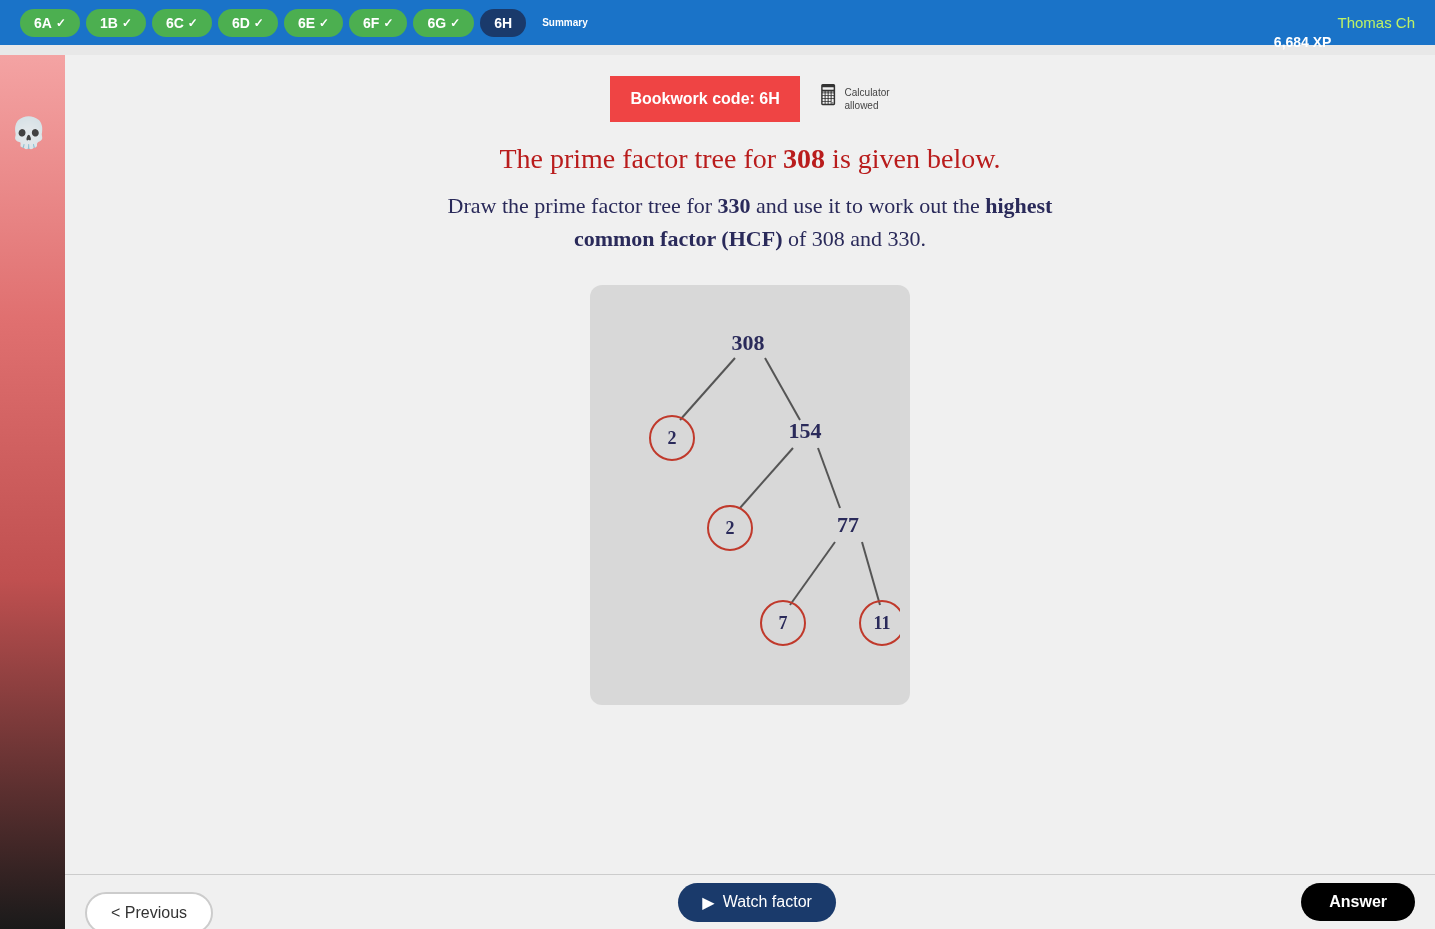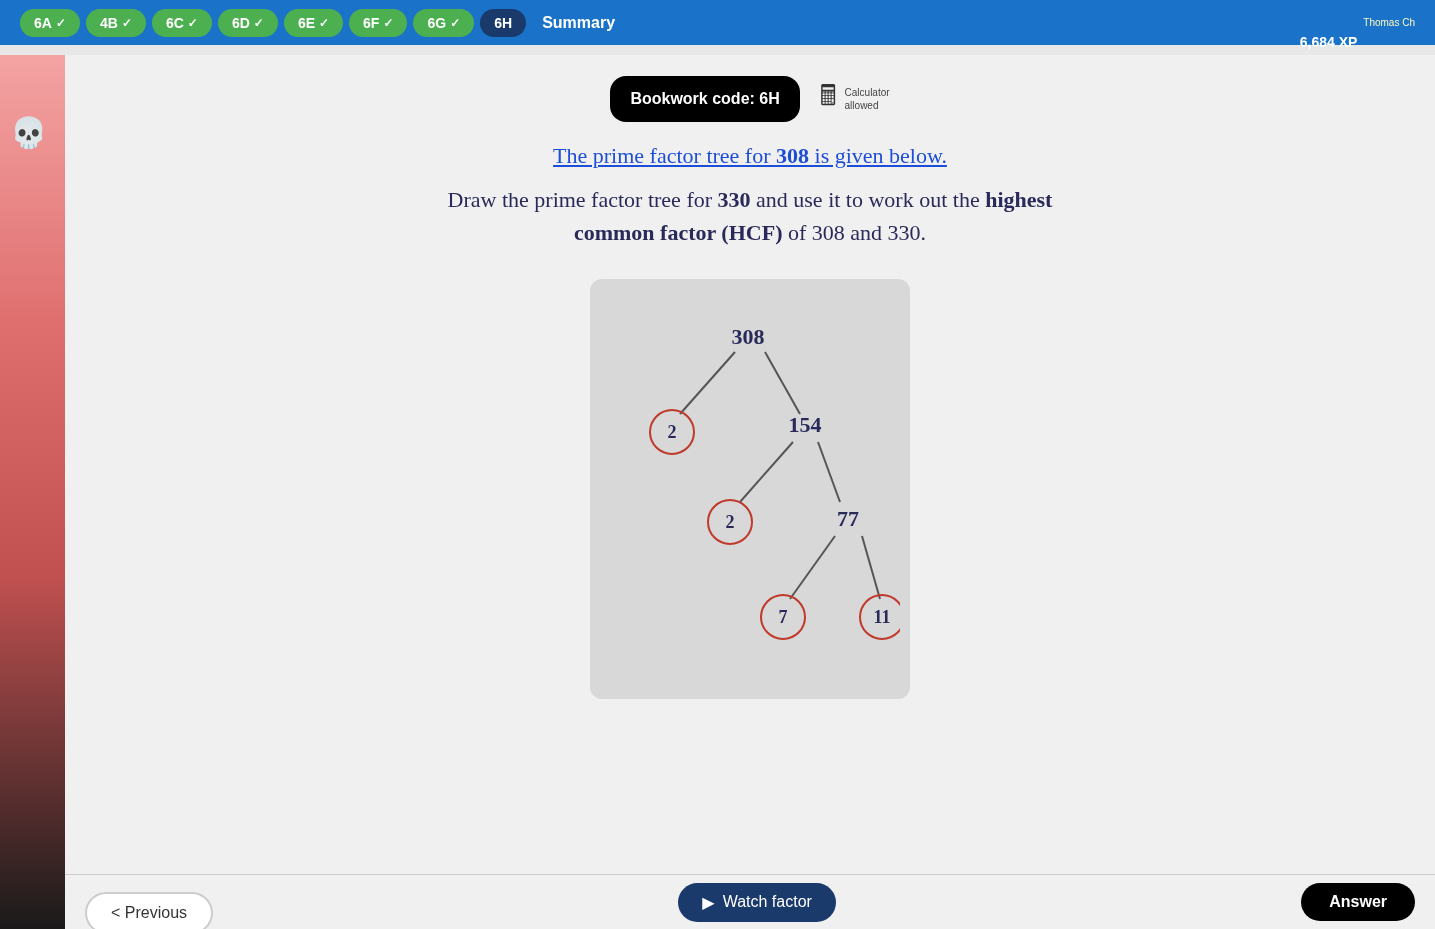--- a/index.html
+++ b/index.html
@@ -45,35 +45,35 @@
     }
     .nav-tab.active {
       background: #1a3a6b;
       color: white;
       border-radius: 14px;
       padding: 6px 14px;
     }
     .nav-summary {
       background: transparent;
       color: white;
-      font-size: 16px;
+      font-size: 10px;
       font-weight: bold;
       padding: 6px 10px;
       cursor: pointer;
     }
     .nav-spacer { flex: 1; }
     .nav-xp {
       color: white;
       font-size: 14px;
       font-weight: bold;
       margin-top: 38px;
     }
     .nav-user {
-      color: #fef9c3;
-      font-size: 10px;
+      color: #bef264;
+      font-size: 15px;
       text-align: right;
     }
 
     
     .left-image {
       position: absolute;
       top: 55px;
       left: 0;
       width: 65px;
       height: 874px;
@@ -101,24 +101,24 @@
 
     
     .bookwork-row {
       display: flex;
       align-items: center;
       justify-content: center;
       gap: 20px;
       padding: 20px 0 10px 0;
     }
     .bookwork-code {
-      background: #000000;
+      background: #ef4444;
       color: white;
       padding: 14px 20px;
-      border-radius: 16px;
+      border-radius: 0;
       font-size: 16px;
       font-weight: bold;
     }
     .calculator-badge {
       display: flex;
       align-items: center;
       gap: 8px;
       color: #333;
     }
     .calculator-icon {
@@ -129,25 +129,24 @@
       line-height: 1.3;
       color: #444;
     }
 
     
     .question-area {
       padding: 10px 80px 20px 80px;
       text-align: center;
     }
     .question-line1 {
-      font-size: 22px;
-      color: #1d4ed8;
+      font-size: 28px;
+      color: #b91c1c;
       margin-bottom: 14px;
       font-family: Georgia, serif;
-      text-decoration: underline;
     }
     .question-line2 {
       font-size: 22px;
       color: #2a2a5a;
       line-height: 1.5;
       font-family: Georgia, serif;
     }
 
     
     .tree-container {
@@ -264,21 +263,21 @@
   </style>
 </head>
 <body>
 
 <div class="nav-bar">
   <div class="nav-tab">
     <span>6A</span>
     <span class="check">✓</span>
   </div>
   <div class="nav-tab">
-    <span>4B</span>
+    <span>1B</span>
     <span class="check">✓</span>
   </div>
   <div class="nav-tab">
     <span>6C</span>
     <span class="check">✓</span>
   </div>
   <div class="nav-tab">
     <span>6D</span>
     <span class="check">✓</span>
   </div>

